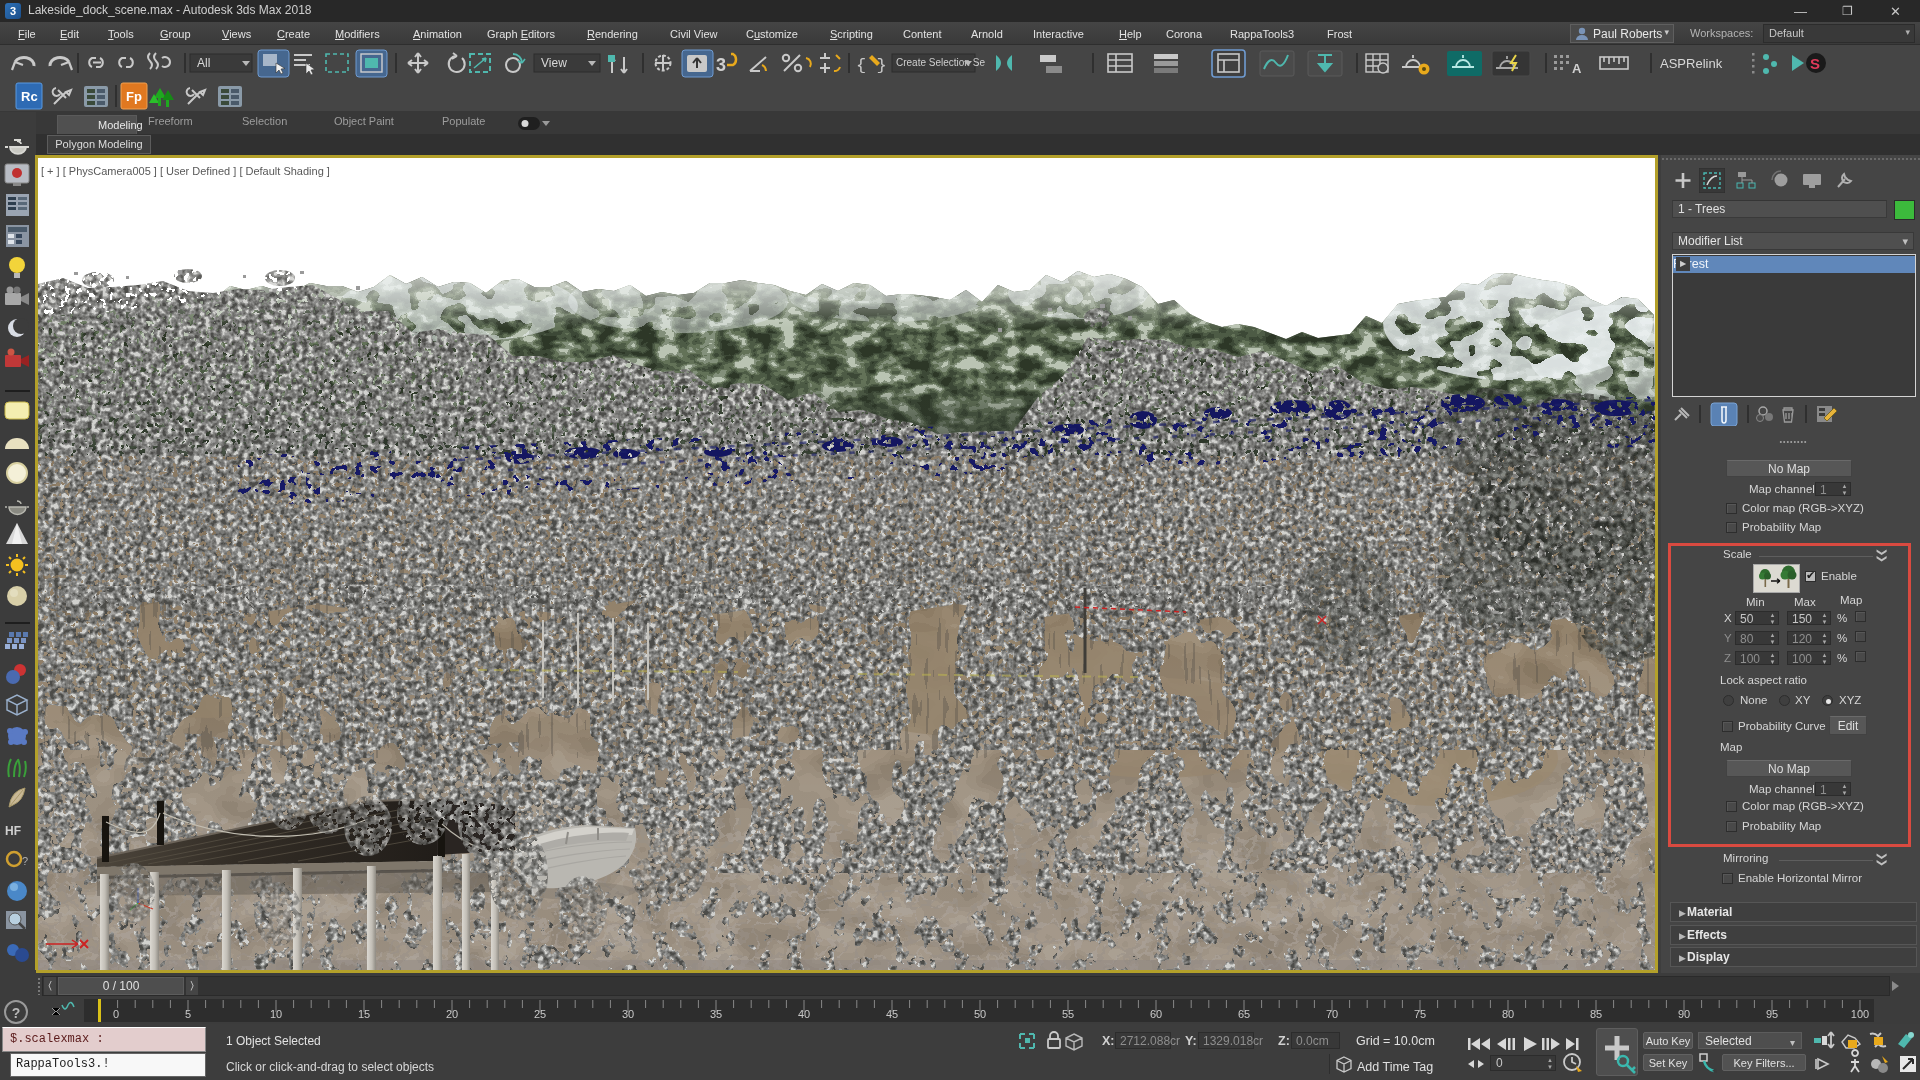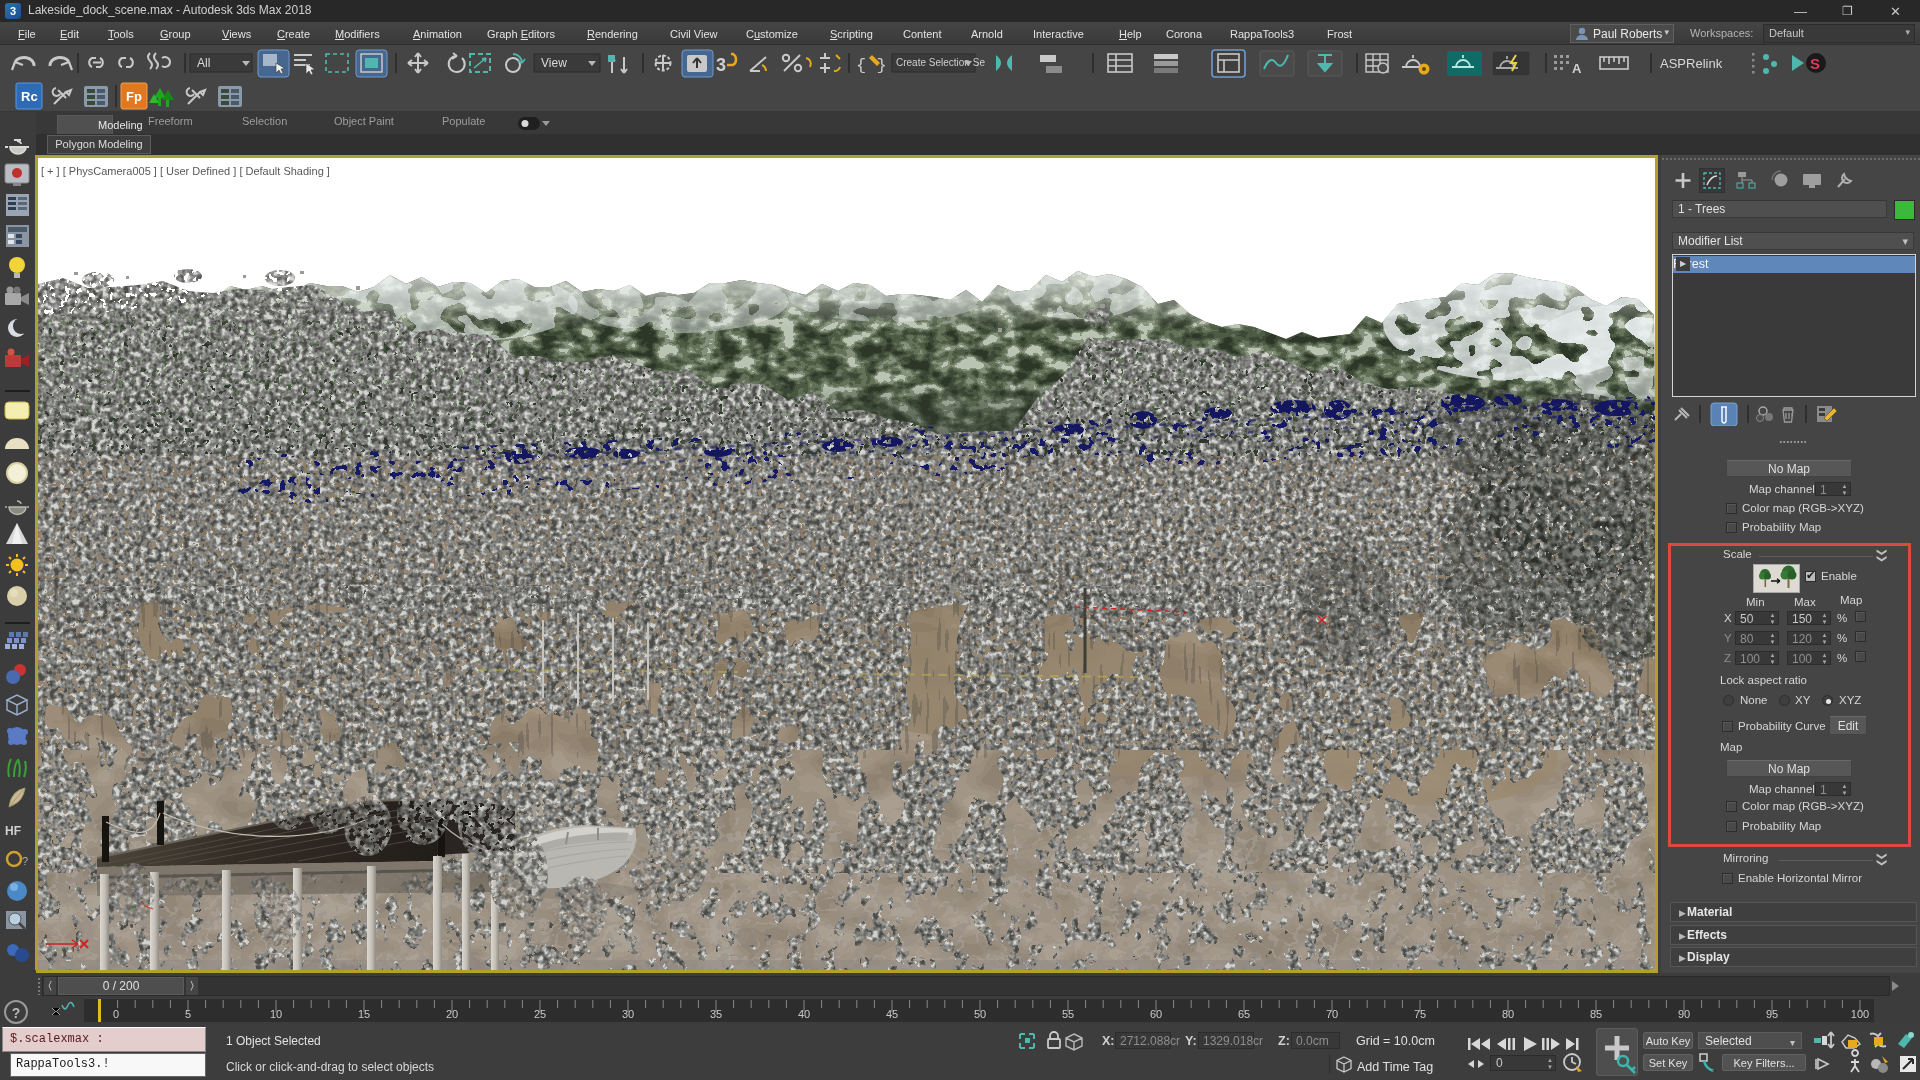--- a/index.html
+++ b/index.html
@@ -301,21 +301,21 @@
           <rect x="221" y="15" width="8" height="4" fill="#3a4a3a"></rect>
           <rect x="221" y="21" width="8" height="4" fill="#3a4a3a"></rect>
     <rect x="231" y="9" width="8" height="4" fill="#4a5a6a"></rect>
           <rect x="231" y="15" width="8" height="4" fill="#4a5a6a"></rect>
           <rect x="231" y="21" width="8" height="4" fill="#4a5a6a"></rect>
   </g>
 </svg>
 </div>
 
 <div id="ribbon">
-  <div class="rtab active" style="left:57px; width:56px; line-height:18px;padding-left:40px;">Modeling</div>
+  <div class="rtab active" style="left:57px; width:80px; line-height:18px;padding-left:40px;">Modeling</div>
   <span class="rtab" style="left:148px;">Freeform</span>
   <span class="rtab" style="left:242px;">Selection</span>
   <span class="rtab" style="left:334px;">Object Paint</span>
   <span class="rtab" style="left:442px;">Populate</span>
   <svg style="position:absolute; left:518px; top:4px;" width="34" height="15" viewBox="0 0 34 15">
         <rect x="0" y="1" width="22" height="13" rx="6.5" fill="#1f1f1f"></rect>
         <circle cx="7" cy="7.5" r="3.5" fill="#d8d8d8"></circle>
         <path d="M26,5 l4,5 4,-5 z" fill="#9a9a9a" transform="translate(-2,0)"></path>
       </svg>
 </div>
@@ -1095,21 +1095,21 @@
 
   <div class="rollhead" style="top:747px;"><span class="arr">▶</span>Material</div>
   <div class="rollhead" style="top:770px;"><span class="arr">▶</span>Effects</div>
   <div class="rollhead" style="top:792px;"><span class="arr">▶</span>Display</div>
 </div>
 
 <div id="timeslider">
   <div style="position:absolute; left:1px; top:4px; width:4px; height:18px; background-image:radial-gradient(circle,#7a7a7a 0.9px,transparent 1.1px); background-size:4px 4px;"></div>
   <div style="position:absolute; left:6px; top:3px; width:1848px; height:20px; background:#333333; border:1px solid #2a2a2a;"></div>
   <div style="position:absolute; left:8px; top:4px; width:12px; height:18px; background:#454545; color:#c8c8c8; font-size:11px; text-align:center; line-height:17px;">〈</div>
-  <div style="position:absolute; left:22px; top:4px; width:126px; height:18px; background:#4e4e4e; border:1px solid #5c5c5c; color:#e0e0e0; font-size:12px; text-align:center; line-height:16px;">0 / 200</div>
+  <div style="position:absolute; left:22px; top:4px; width:126px; height:18px; background:#4e4e4e; border:1px solid #5c5c5c; color:#e0e0e0; font-size:12px; text-align:center; line-height:16px;">0 / 100</div>
   <div style="position:absolute; left:150px; top:4px; width:12px; height:18px; background:#454545; color:#c8c8c8; font-size:11px; text-align:center; line-height:17px;">〉</div>
   <div style="position:absolute; left:1856px; top:8px; width:0; height:0; border-top:5px solid transparent; border-bottom:5px solid transparent; border-left:7px solid #8a8a8a;"></div>
 </div>
 <div id="trackbar">
   <svg width="1884" height="25" viewBox="0 0 1884 25">
     <rect x="0" y="0" width="1884" height="25" fill="#3c3c3c"></rect>
     <rect x="48" y="0" width="1790" height="23" fill="#2d2d2d"></rect>
     <g stroke="#7a7a7a" stroke-width="1">
       <path d="M46,16 l4,-4 4,4 M46,9 l4,4 4,-4" transform="translate(-30,0)" stroke="#9a9a9a"></path>
     </g>

